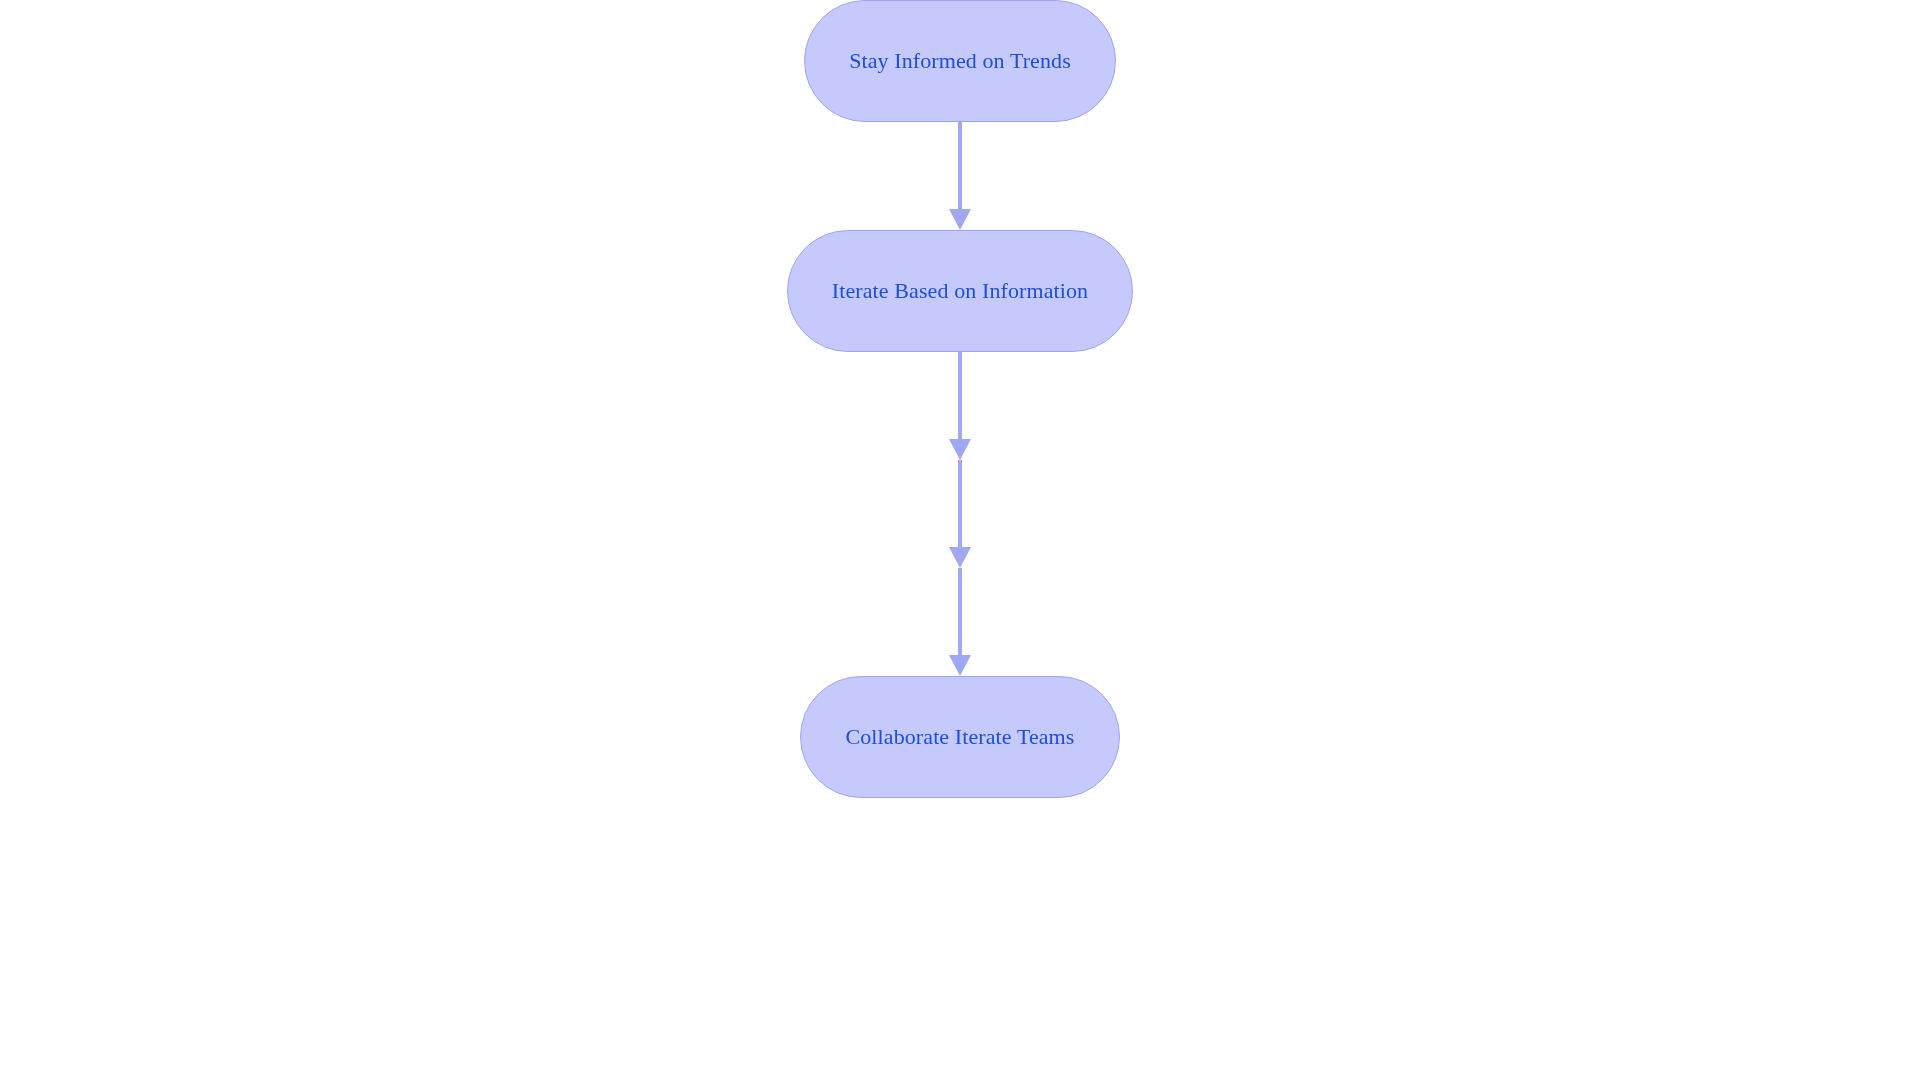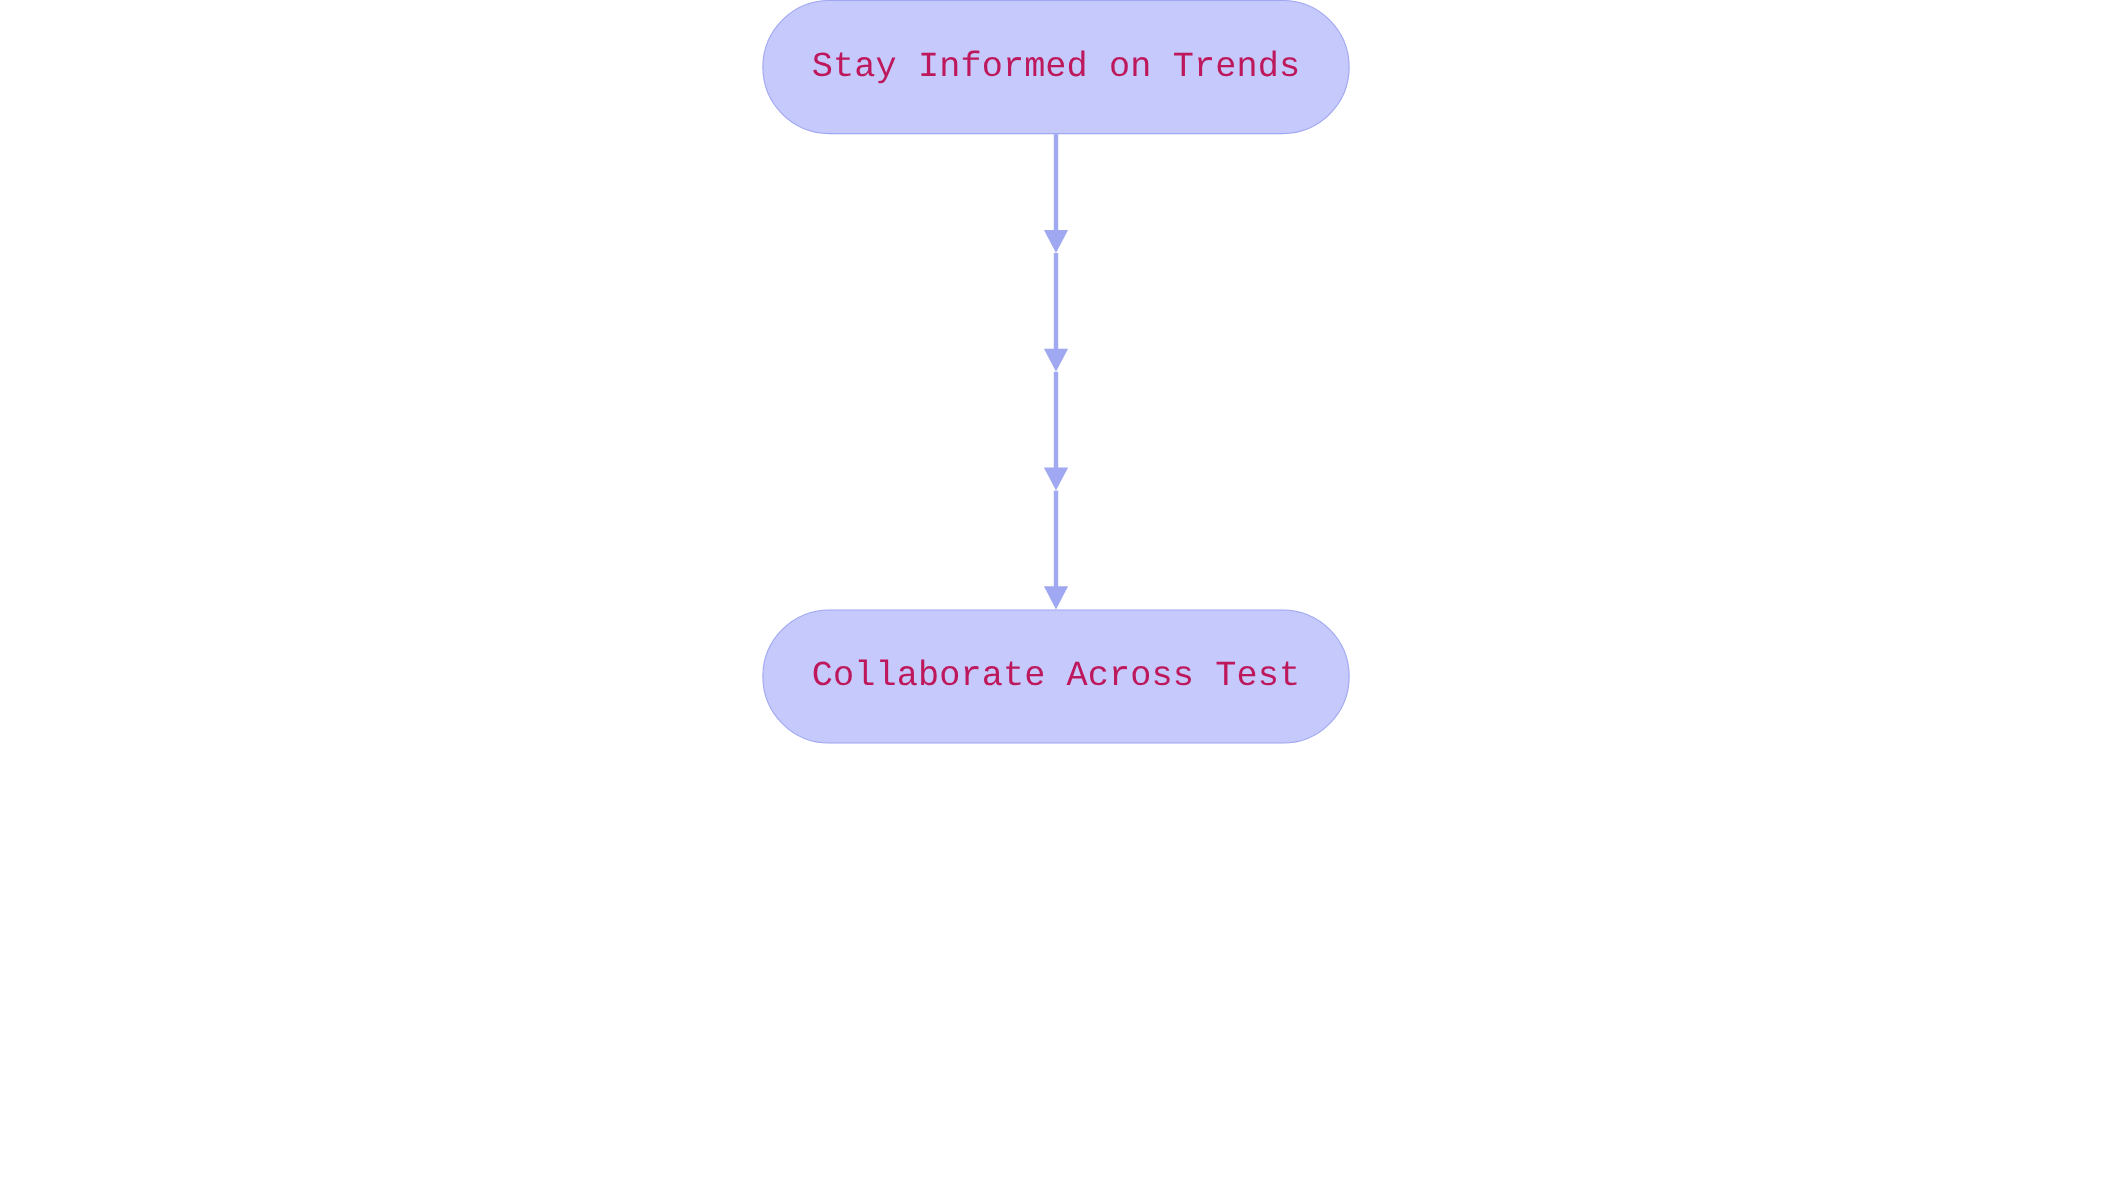--- a/index.html
+++ b/index.html
@@ -41,23 +41,23 @@
     border-radius: 61px;
     background: #c6c9fb;
     border: 1.6px solid #9fa6f2;
     display: flex;
     align-items: center;
     justify-content: center;
     padding: 0 44px;
     flex: 0 0 auto;
   }
   .node-label {
-    color: #be185d;
-    font-size: 32px;
-    font-family: Liberation Mono, monospace;
+    color: #1d4ed8;
+    font-size: 22px;
+    font-family: Liberation Serif, serif;
     font-weight: 400;
     line-height: 1;
     letter-spacing: 0.1px;
     white-space: nowrap;
   }
 
   
   .connector {
     position: relative;
     width: 22px;
@@ -93,36 +93,39 @@
 
     <div class="node">
       <span class="node-label">Stay Informed on Trends</span>
     </div>
 
     <div class="connector">
       <div class="connector-line"></div>
       <div class="connector-arrowhead"></div>
     </div>
 
+    <div class="node">
+      <span class="node-label">Iterate Based on Information</span>
+    </div>
 
     <div class="connector">
       <div class="connector-line"></div>
       <div class="connector-arrowhead"></div>
     </div>
 
 
     <div class="connector">
       <div class="connector-line"></div>
       <div class="connector-arrowhead"></div>
     </div>
 
 
     <div class="connector">
       <div class="connector-line"></div>
       <div class="connector-arrowhead"></div>
     </div>
 
     <div class="node">
-      <span class="node-label">Collaborate Across Test</span>
+      <span class="node-label">Collaborate Iterate Teams</span>
     </div>
 
   </div>
 </div>
 
 </body></html>

